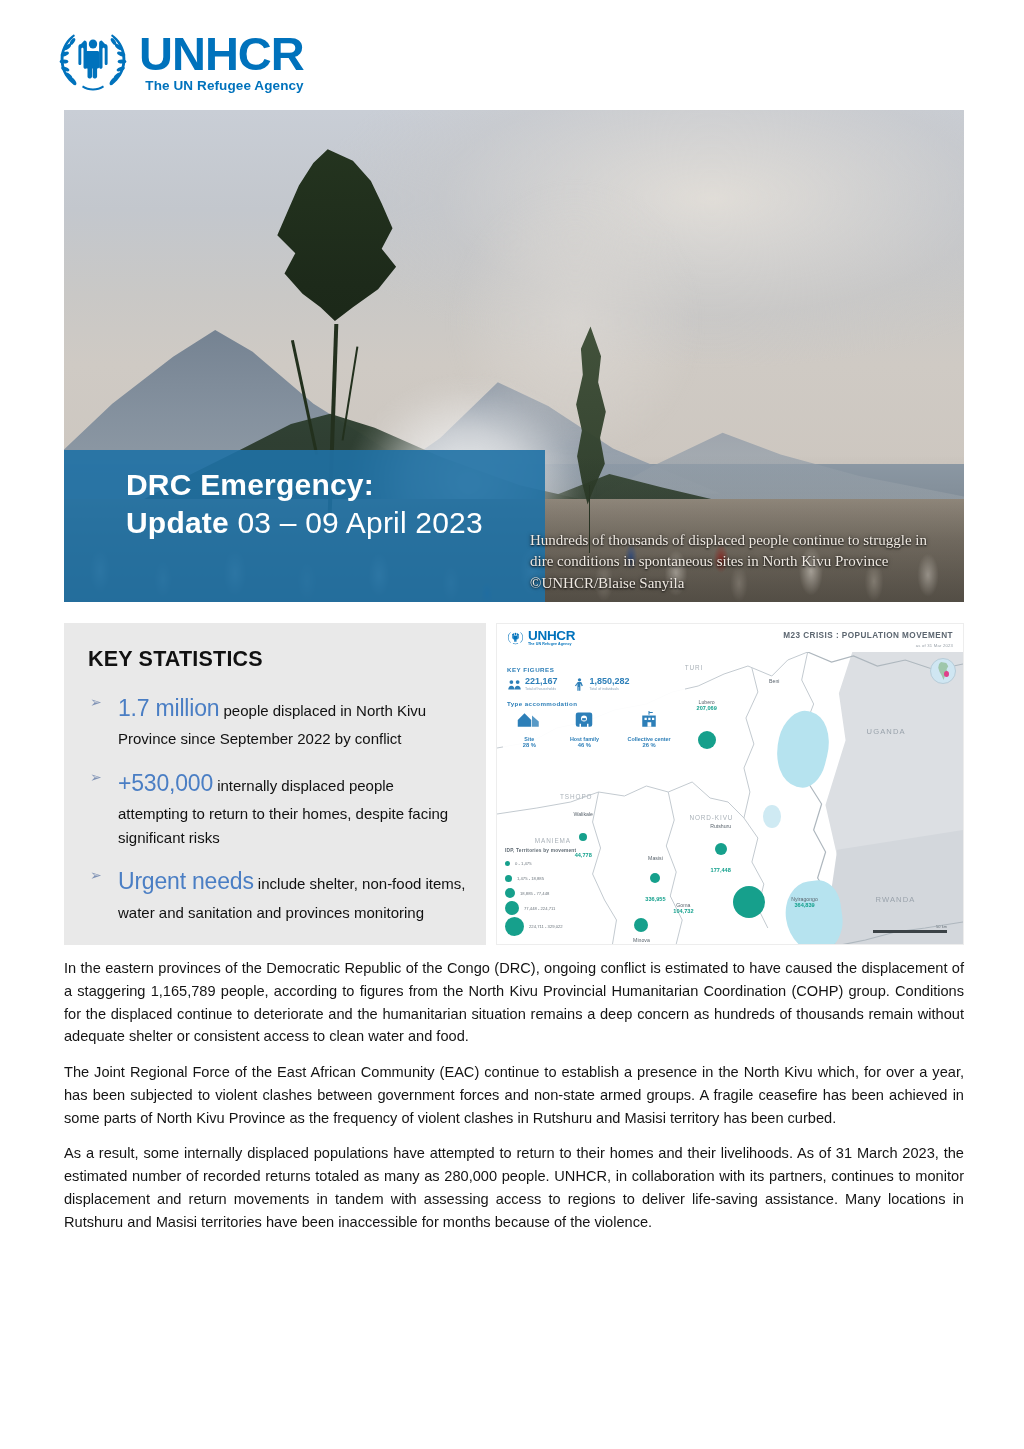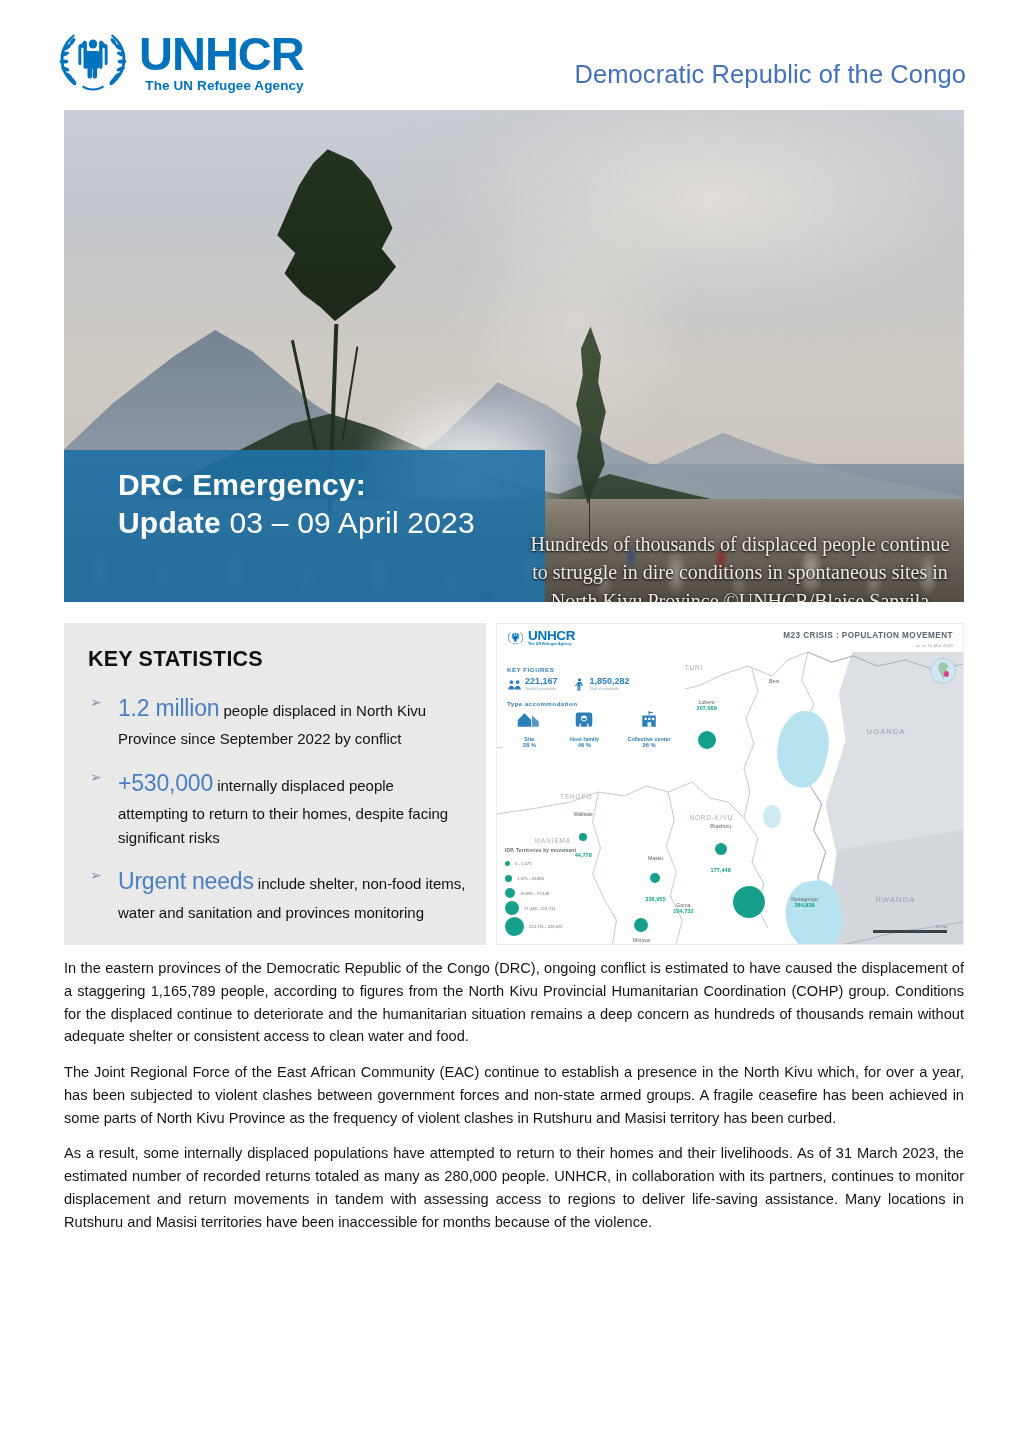--- a/index.html
+++ b/index.html
@@ -228,32 +228,33 @@
     padding: 16px 24px 10px 54px;
   }
 
   .hero-title {
     color: #ffffff;
     font-size: 30px;
     line-height: 1.26;
     font-family: "Liberation Sans", sans-serif;
     font-weight: normal;
     letter-spacing: 0.2px;
+    margin-left: 8px;
   }
   .hero-title .b { font-weight: bold; }
 
   .hero-caption {
     position: absolute;
     right: 14px;
     top: 420px;
     width: 420px;
-    text-align: center;
+    text-align: left;
     color: #efe9e2;
     font-family: "Liberation Serif", serif;
-    font-size: 20px;
+    font-size: 15px;
     line-height: 1.42;
     text-shadow: 0 1px 2px rgba(0,0,0,0.85), 0 0 4px rgba(0,0,0,0.6);
   }
 
   
   .keystats {
     position: absolute;
     left: 64px;
     top: 623px;
     width: 422px;
@@ -521,21 +522,20 @@
             <ellipse cx="58.5" cy="13.5" rx="4.0" ry="1.9" transform="rotate(56 58.5 13.5)"></ellipse>
           </g>
           <path d="M28 57.5c3 2 6.4 3 10 3s7-1 10-3l1 1.7c-3.3 2.2-7 3.3-11 3.3s-7.7-1.1-11-3.3z"></path>
         </g>
       </svg>
       <div class="logo-text-block">
         <div class="logo-unhcr">UNHCR</div>
         <div class="logo-tagline">The UN Refugee Agency</div>
       </div>
     </div>
-    <div class="header-country">Democratic Republic of the Congo</div>
   </div>
 
   <div class="hero">
     <div class="hero-photo">
       <div class="sky"></div>
       <div class="mtn-far-left"></div>
       <div class="mtn-mid"></div>
       <div class="mtn-right"></div>
       <div class="smoke-plume2"></div>
       <div class="ridge-dark"></div>
@@ -561,21 +561,21 @@
     </div>
 
     <div class="hero-caption">Hundreds of thousands of displaced people continue to struggle in dire conditions in spontaneous sites in North Kivu Province ©UNHCR/Blaise Sanyila</div>
   </div>
 
   <div class="keystats">
     <h2>KEY STATISTICS</h2>
 
     <div class="stat-item">
       <span class="stat-arrow">➢</span>
-      <span class="stat-lead">1.2 million</span><span> people displaced in North Kivu Province since September 2022 by conflict</span>
+      <span class="stat-lead">1.7 million</span><span> people displaced in North Kivu Province since September 2022 by conflict</span>
     </div>
 
     <div class="stat-item">
       <span class="stat-arrow">➢</span>
       <span class="stat-lead">+530,000</span><span> internally displaced people attempting to return to their homes, despite facing significant risks</span>
     </div>
 
     <div class="stat-item">
       <span class="stat-arrow">➢</span>
       <span class="stat-lead">Urgent needs</span><span> include shelter, non-food items, water and sanitation and provinces monitoring</span>

